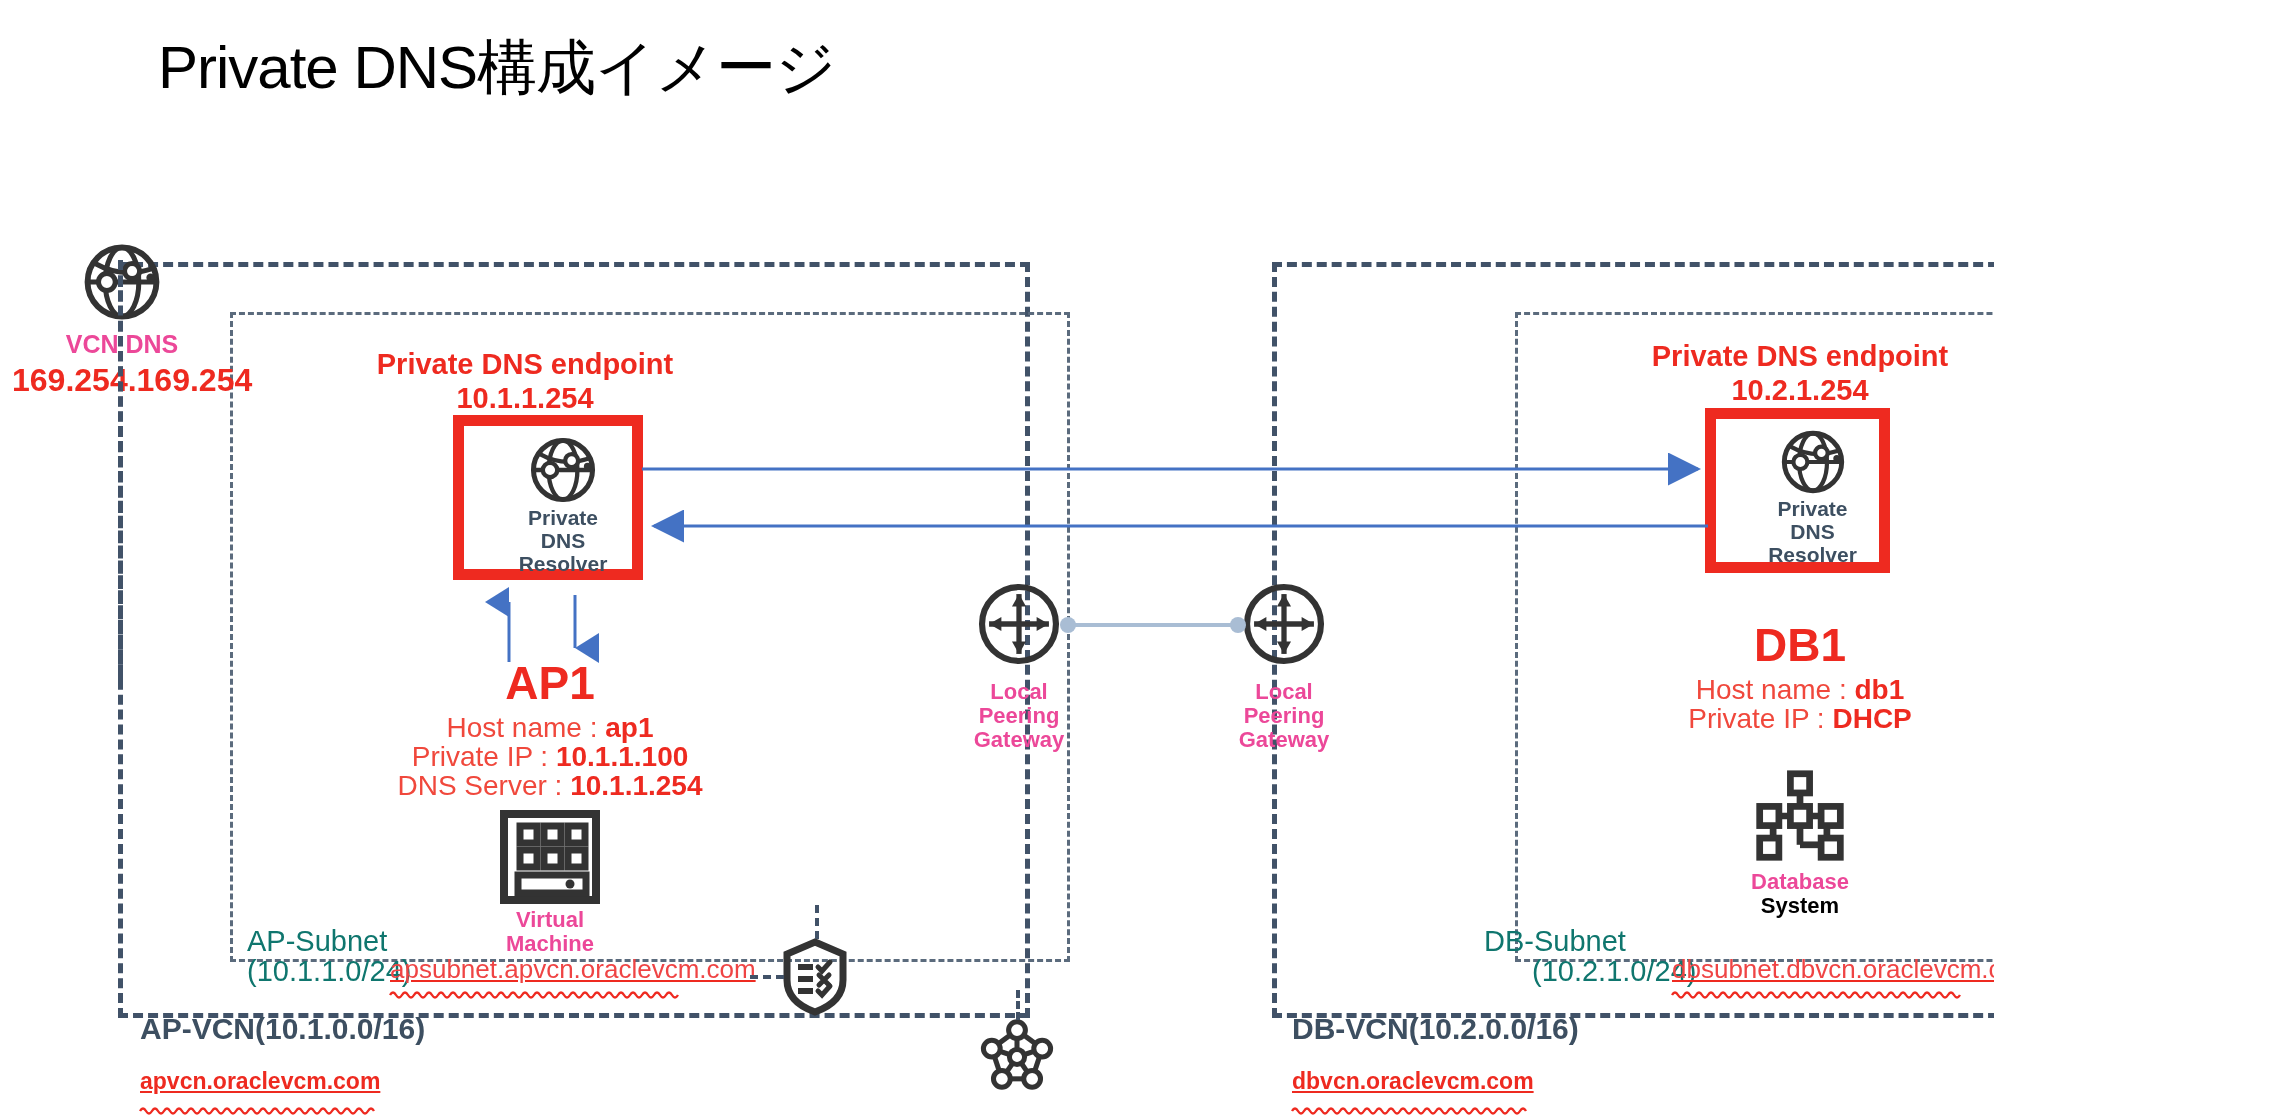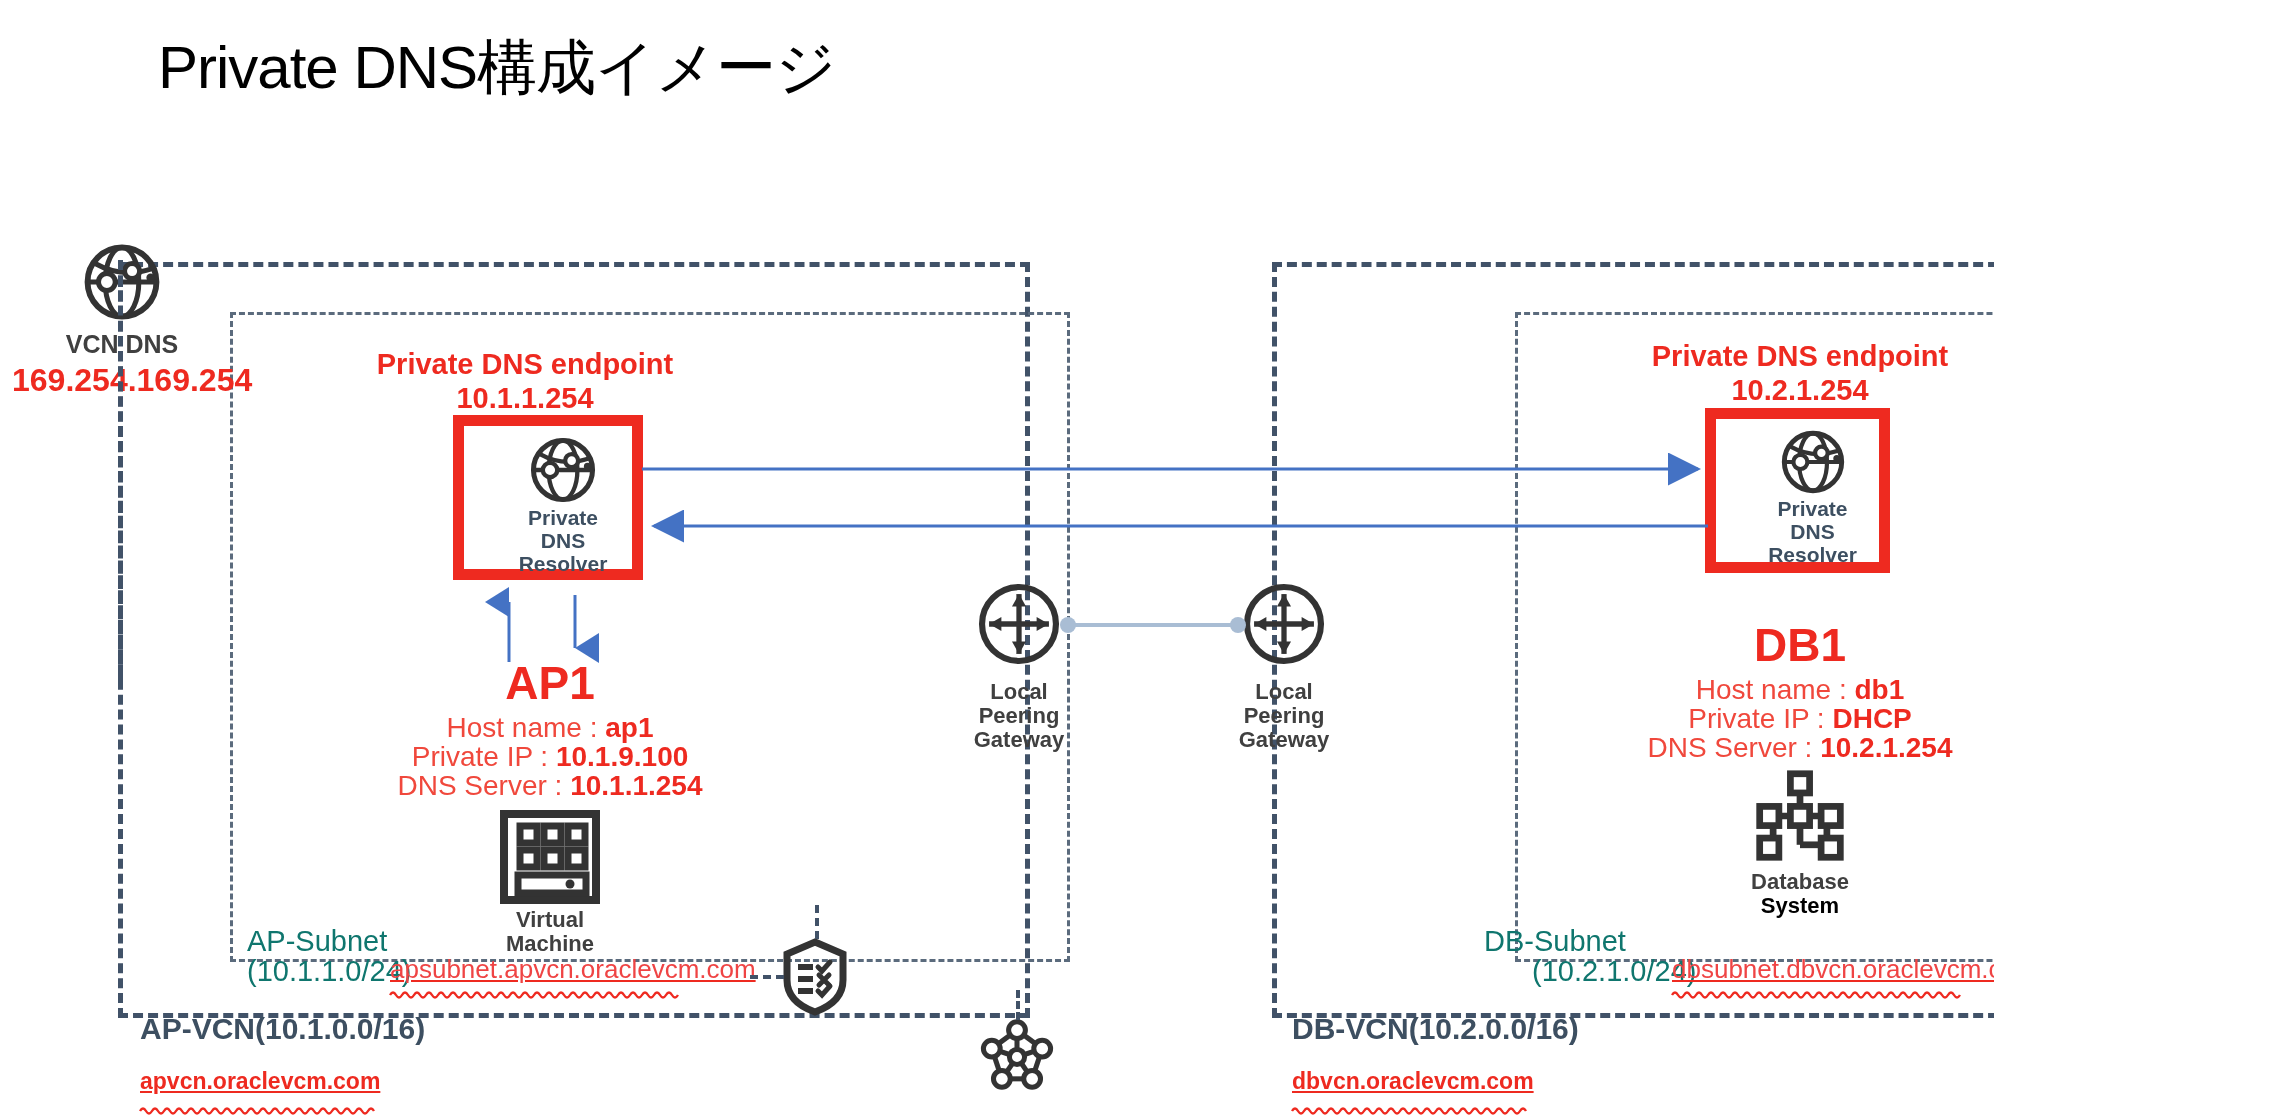--- a/index.html
+++ b/index.html
@@ -65,21 +65,21 @@
     color:#ee2a20;
     white-space:nowrap;
     text-decoration:underline;
     text-decoration-color:#ee2a20;
   }
 
   
   .icon-caption{
     font-size:22px;
     font-weight:bold;
-    color:#404040;
+    color:#ec4899;
     text-align:center;
     line-height:1.12;
     white-space:nowrap;
   }
 
   
   .vcndns-ip{
     font-size:32px;
     font-weight:bold;
     color:#ee2a20;
@@ -196,21 +196,21 @@
     <line x1="14" y1="72" x2="14" y2="12" stroke="#4472c4" stroke-width="3" marker-end="url(#arrUp)"></line>
     <line x1="80" y1="5" x2="80" y2="58" stroke="#4472c4" stroke-width="3" marker-end="url(#arrDown)"></line>
   </svg>
 
   <div class="abs host-name" style="left:400px; top:660px; width:300px;">AP1</div>
 
   <div class="abs host-line" style="left:330px; top:710px; width:440px;">
     <span>Host name : </span><b>ap1</b>
   </div>
   <div class="abs host-line" style="left:330px; top:739px; width:440px;">
-    <span>Private IP : </span><b>10.1.9.100</b>
+    <span>Private IP : </span><b>10.1.1.100</b>
   </div>
   <div class="abs host-line" style="left:330px; top:768px; width:440px;">
     <span>DNS Server : </span><b>10.1.1.254</b>
   </div>
 
   <div class="abs" style="left:498px; top:812px;">
     <svg width="104" height="92" viewBox="0 0 104 92">
       <rect x="6" y="2" width="92" height="86" fill="none" stroke="#333" stroke-width="8"></rect>
       <rect x="22" y="14" width="17" height="17" fill="none" stroke="#333" stroke-width="7"></rect>
       <rect x="46" y="14" width="17" height="17" fill="none" stroke="#333" stroke-width="7"></rect>
@@ -360,23 +360,20 @@
   </svg>
 
   <div class="abs host-name" style="left:1650px; top:622px; width:300px;">DB1</div>
 
   <div class="abs host-line" style="left:1580px; top:672px; width:440px;">
     <span>Host name : </span><b>db1</b>
   </div>
   <div class="abs host-line" style="left:1580px; top:701px; width:440px;">
     <span>Private IP : </span><b>DHCP</b>
   </div>
-  <div class="abs host-line" style="left:1580px; top:730px; width:440px;">
-    <span>DNS Server : </span><b>10.2.1.254</b>
-  </div>
 
   <div class="abs" style="left:1752px; top:768px;">
     <svg width="96" height="96" viewBox="0 0 100 100">
       <g stroke="#333" stroke-width="7" fill="none">
         <line x1="50" y1="20" x2="50" y2="45"></line>
         <line x1="22" y1="50" x2="78" y2="50"></line>
         <line x1="22" y1="55" x2="22" y2="80"></line>
         <line x1="78" y1="55" x2="78" y2="80"></line>
         <line x1="50" y1="55" x2="50" y2="80"></line>
         <line x1="50" y1="80" x2="78" y2="80"></line>

